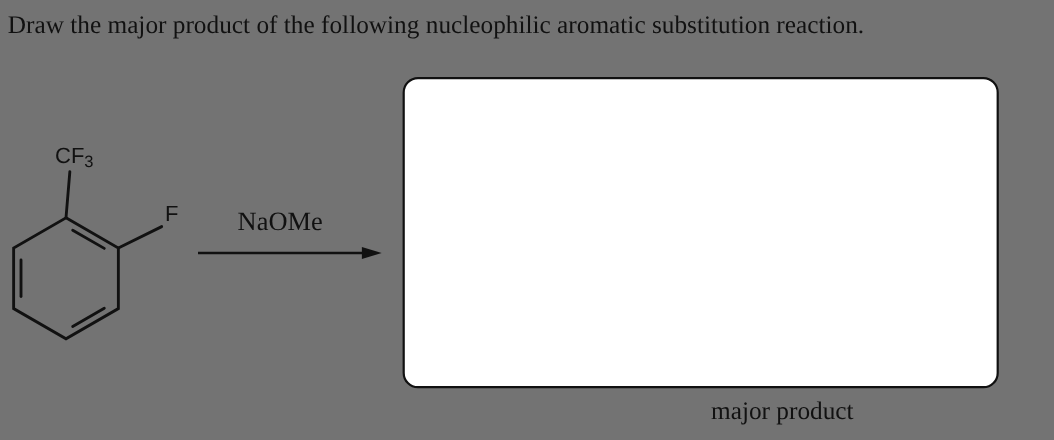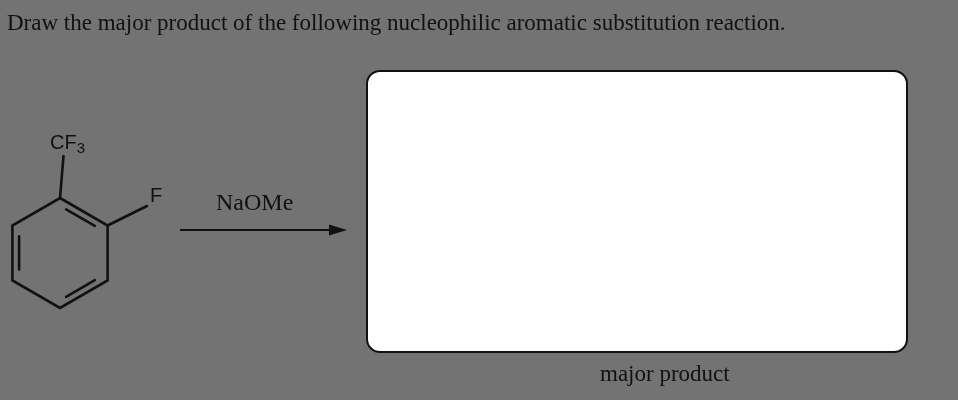--- a/index.html
+++ b/index.html
@@ -67,21 +67,21 @@
     box-sizing: border-box;
     border: 2px solid #111111;
     border-radius: 14px;
     background: #ffffff;
   }
   .answer-caption {
     position: absolute;
     left: 600px;
     top: 361px;
     width: 176px;
-    text-align: left;
+    text-align: right;
     font-size: 23px;
     line-height: 26px;
     white-space: nowrap;
     color: #111111;
   }
 </style>
 </head>
 <body>
 
 <div class="page">

